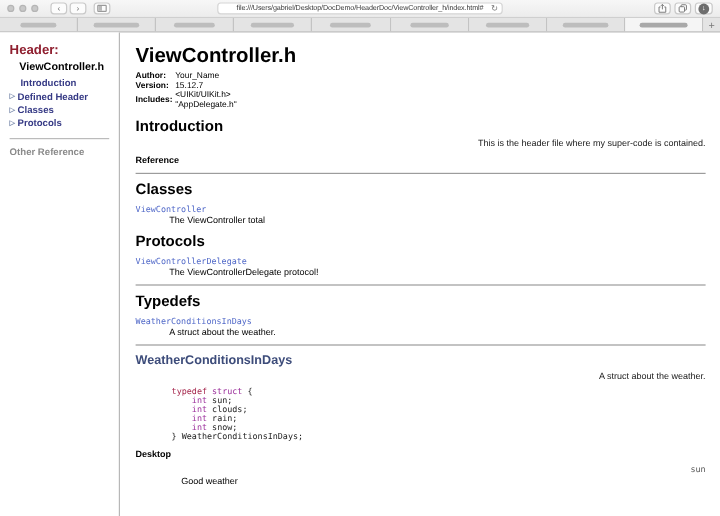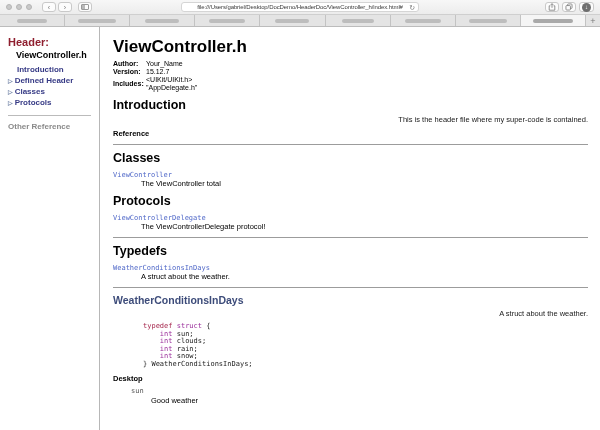--- a/index.html
+++ b/index.html
@@ -67,21 +67,21 @@
   .mono-link{font-family:"DejaVu Sans Mono",monospace;font-size:7px;color:var(--mono-link);
              margin:6px 0 0;display:block;line-height:8px;cursor:pointer;}
   .toc-desc{font-size:7.5px;margin:1px 0 0 28px;line-height:8px;}
   h3.tdh{font-size:10.5px;margin:6px 0 0;color:var(--typedef-heading);line-height:12px;}
   .codeblock{margin:5px 0 0 30px;font-family:"DejaVu Sans Mono",monospace;font-size:7px;
              line-height:7.5px;color:#222;}
   .code-line{white-space:pre;}
   .kw-red{color:var(--kw-red);}
   .kw-purple{color:var(--kw-purple);}
   .fields-h{font-size:7.5px;font-weight:bold;margin:7px 0 0;line-height:8px;}
-  .field-dt{font-family:"DejaVu Sans Mono",monospace;font-size:7px;color:#555;margin:4px 0 0 18px;line-height:8px;}
+  .field-dt{font-family:"DejaVu Sans Mono",monospace;font-size:7px;color:#555;margin:4px 0 0 18px;line-height:8px;text-align:right;}
   .field-dd{font-size:7.5px;margin:2px 0 9px 38px;line-height:8px;}
 </style>
 </head>
 <body>
 
 <div class="window">
 
   <div class="toolbar">
     <div class="left-zone">
       <div class="tl-group">

